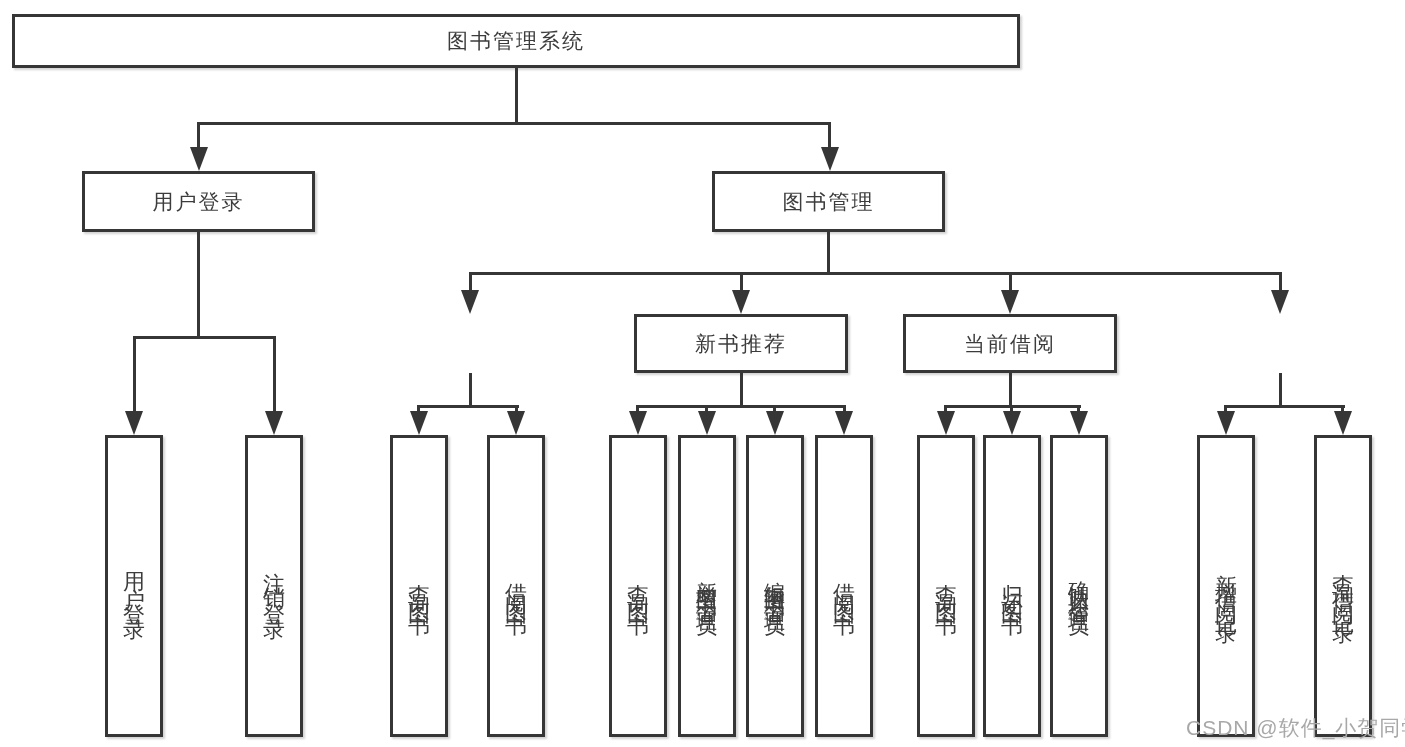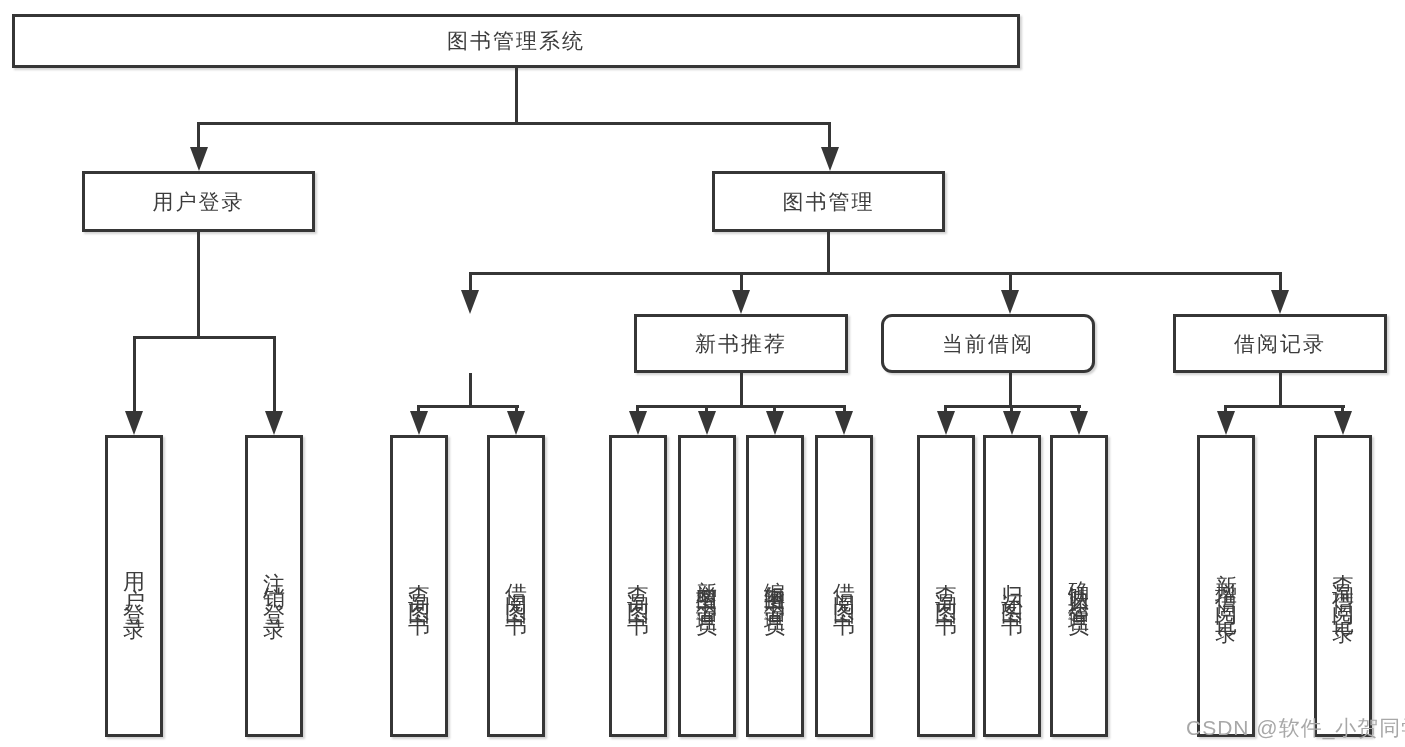--- a/index.html
+++ b/index.html
@@ -101,25 +101,22 @@
   <div class="line" style="left:740px;  top:272px; width:3px; height:18px;"></div>
   <div class="arrow" style="left:732px;  top:290px;"></div>
   <div class="line" style="left:1009px; top:272px; width:3px; height:18px;"></div>
   <div class="arrow" style="left:1001px; top:290px;"></div>
   <div class="line" style="left:1279px; top:272px; width:3px; height:18px;"></div>
   <div class="arrow" style="left:1271px; top:290px;"></div>
 
   <div class="box" style="left:634px; top:314px; width:214px; height:59px;">
     <span class="hlabel">新书推荐</span>
   </div>
-  <div class="box" style="left:881px; top:314px; width:214px; height:59px;border-radius:11px;">
+  <div class="box" style="left:903px; top:314px; width:214px; height:59px;">
     <span class="hlabel">当前借阅</span>
-  </div>
-  <div class="box" style="left:1173px; top:314px; width:214px; height:59px;">
-    <span class="hlabel">借阅记录</span>
   </div>
 
   <div class="line" style="left:469px; top:373px; width:3px; height:32px;"></div>
   <div class="line" style="left:417px; top:405px; width:102px; height:3px;"></div>
   <div class="line" style="left:417px; top:405px; width:3px; height:8px;"></div>
   <div class="arrow" style="left:410px; top:411px;"></div>
   <div class="line" style="left:515px; top:405px; width:3px; height:8px;"></div>
   <div class="arrow" style="left:507px; top:411px;"></div>
 
   <div class="line" style="left:740px; top:373px; width:3px; height:32px;"></div>

